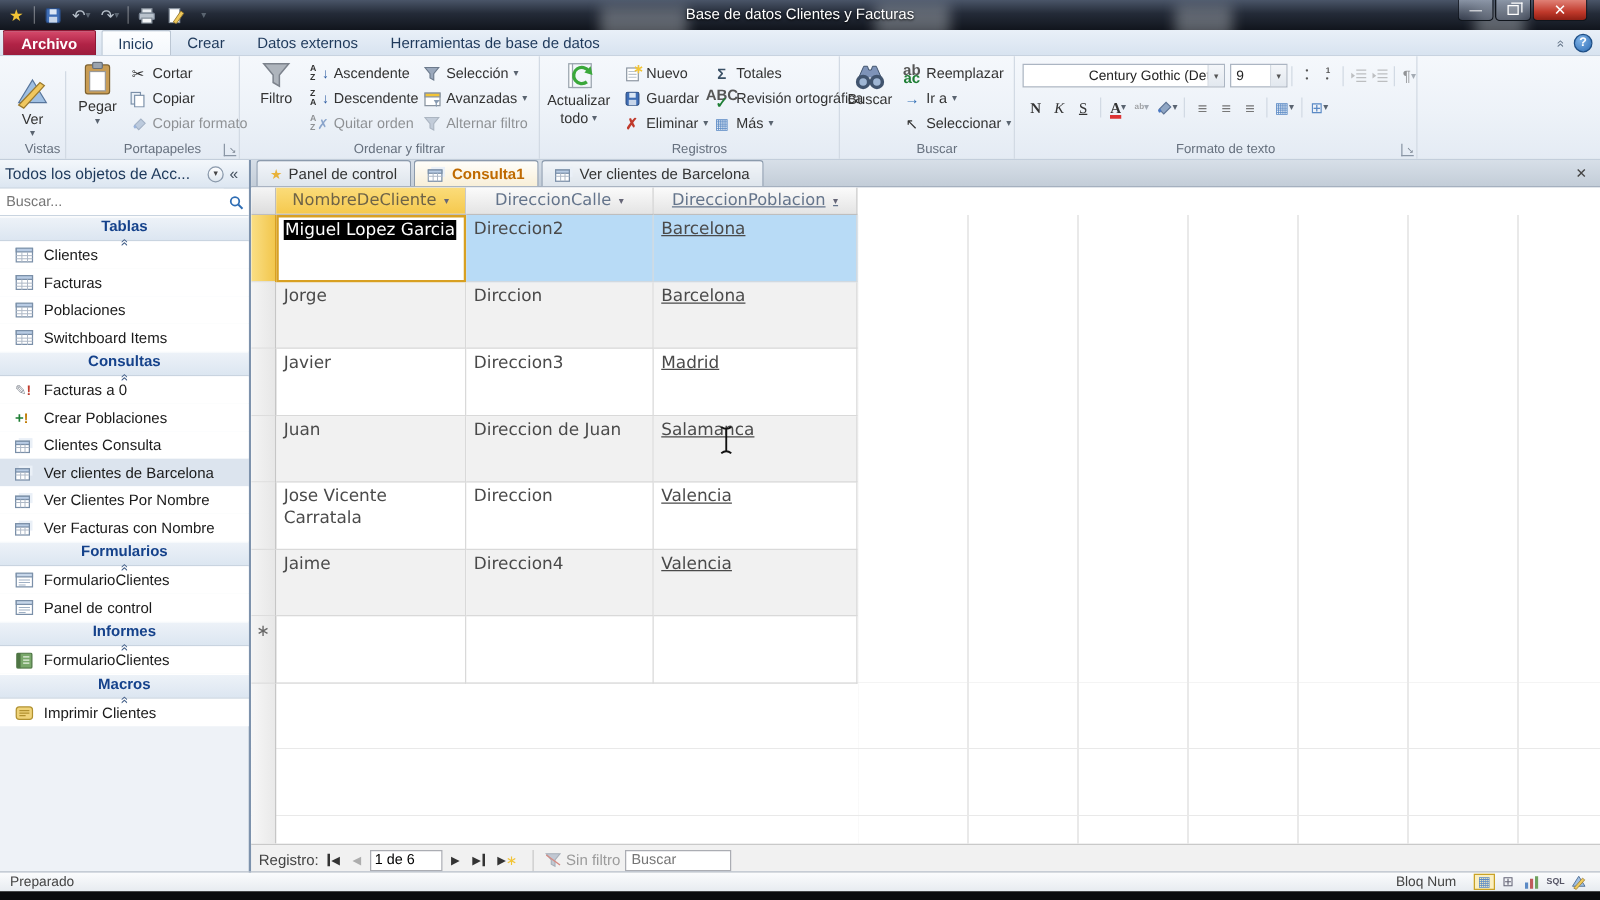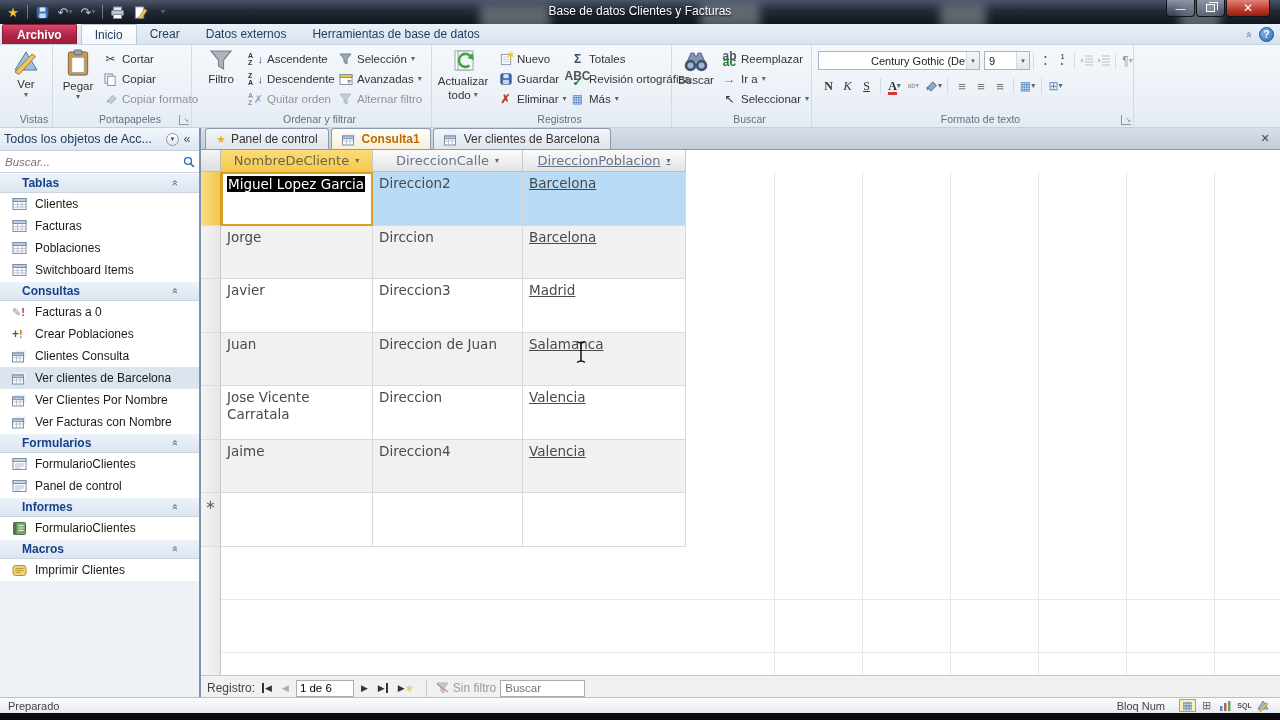--- a/index.html
+++ b/index.html
@@ -77,24 +77,24 @@
 
   
   #navpane { position:absolute; left:0; top:128px; width:201px; bottom:20px; background:#EEF2F7; border-right:2px solid #7D92AC; display:flex; flex-direction:column; }
   #nav-header { height:23px; background:linear-gradient(180deg,#F3F7FB,#DCE6F1); border-bottom:1px solid #C2CEDB;
     display:flex; align-items:center; padding:0 4px; color:#1E395B; font-size:12.5px; }
   #nav-header .ttl { flex:1; white-space:nowrap; overflow:hidden; }
   .nav-hbtn { width:16px; display:flex; justify-content:center; color:#44505e; }
   .circ-dd { width:13px; height:13px; border-radius:50%; border:1px solid #8a99ab; background:linear-gradient(#fdfdfe,#dfe7ef);
     display:flex; align-items:center; justify-content:center; font-size:7px; color:#444; }
   #nav-search { height:22px; display:flex; align-items:center; border-bottom:1px solid #C9D4E0; background:#fff; }
-  #nav-search input { flex:1; height:100%; border:none; outline:none; font-style:italic; color:#555; font-size:11.5px; padding:0 5px; font-family:"Liberation Sans",sans-serif; }
+  #nav-search input { flex:1; height:100%; border:none; outline:none; color:#555; font-size:11.5px; padding:0 5px; font-family:"Liberation Sans",sans-serif; }
   .mag { width:20px; display:flex; justify-content:center; align-items:center; }
   .nav-sec { height:20px; background:linear-gradient(180deg,#EDF2F8,#DCE6F1); border-top:1px solid #fff; border-bottom:1px solid #C9D4E0;
-    display:flex; align-items:center; padding:0 22px; color:#15428B; font-weight:bold; font-size:12px; }
+    display:flex; align-items:center; padding:0 6px; color:#15428B; font-weight:bold; font-size:12px;flex-direction:column; }
   .nav-sec .sp { flex:1; }
   .chev2 { display:inline-block; transform:rotate(-90deg); color:#44608a; font-size:11px; font-weight:normal; }
   .nav-item { height:22px; display:flex; align-items:center; gap:8px; padding-left:12px; font-size:12px; color:#1a1a1a; background:#fff; }
   .nav-item.sel { background:#DCE4EE; }
   .nicon { width:15px; height:13px; flex:0 0 15px; }
   .ic-updq { font-size:11px; white-space:nowrap; width:15px; }
   .ic-updq .p { color:#8a8f98; } .ic-updq .e { color:#C0392B; font-weight:bold; }
   .ic-appq .plus { color:#1E7E34; font-weight:bold; font-size:12px; }
   .ic-appq .e { color:#C07A00; font-weight:bold; font-size:11px; }
 
@@ -325,21 +325,21 @@
       </div>
   </div>
   <div id="tabrow-right">
     <span class="chev-up">»</span>
     <span class="help-btn">?</span>
   </div>
 </div>
 
 <div id="ribbon">
 
-  <div class="rgroup" style="left:0;width:53px;">
+  <div class="rgroup" style="left:0;width:53px;margin-top:12px;">
     <div class="bigbtn" style="margin:0 auto;width:46px;">
       <svg class="bicon" width="28" height="27" viewBox="0 0 28 27">
           <use href="#sym-view"></use>
         </svg>
       <span class="cap">Ver</span>
       <span class="dd">▾</span>
     </div>
     <div class="rg-label">Vistas</div>
   </div>
 

